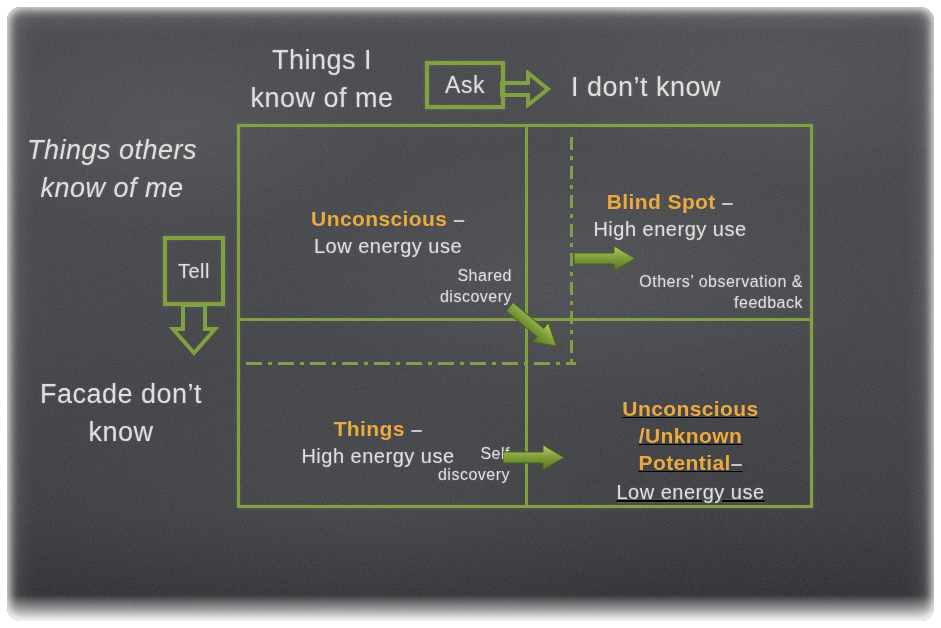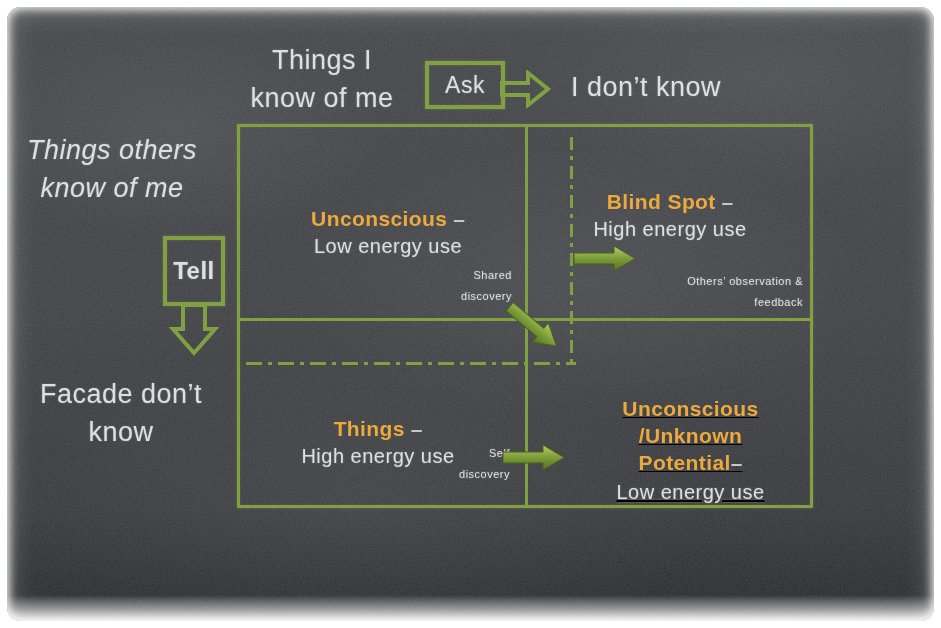--- a/index.html
+++ b/index.html
@@ -39,21 +39,21 @@
   .vline{position:absolute;left:285px;top:0;bottom:0;width:3px;background:var(--green,#80a042);}
   .hline{position:absolute;top:191px;left:0;right:0;height:3px;background:var(--green,#80a042);}
   .vdash{position:absolute;left:330px;top:10px;height:228px;width:3px;
     background:repeating-linear-gradient(to bottom,var(--green,#80a042) 0 13px,transparent 13px 19px,var(--green,#80a042) 19px 23px,transparent 23px 29px);}
   .hdash{position:absolute;top:235px;left:6px;width:330px;height:3px;
     background:repeating-linear-gradient(to right,var(--green,#80a042) 0 16px,transparent 16px 22px,var(--green,#80a042) 22px 26px,transparent 26px 32px);}
   .qblock{position:absolute;text-align:center;white-space:pre-line;}
   .qtitle{font-size:21px;font-weight:bold;color:var(--orange,#ecaa3e);letter-spacing:.4px;white-space:pre-line;}
   .qdash{font-size:21px;font-weight:bold;color:#c7c7c7;}
   .qsub{font-size:20px;line-height:26px;margin-top:2px;}
-  .note{font-size:11px;line-height:21px;white-space:pre-line;}
+  .note{font-size:16px;line-height:21px;white-space:pre-line;}
   .r{text-align:right;}
   .c{text-align:right;}
   svg{display:block;}
 </style>
 </head>
 <body>
 
 <div class="stage">
   <div class="board"></div>
 
@@ -75,21 +75,21 @@
   <svg class="abs" style="left:500px;top:70px;" width="52" height="38">
     <polygon points="2,13 28,13 28,3 48,19 28,35 28,25 2,25" fill="none" stroke="#80a042" stroke-width="4" stroke-linejoin="miter"></polygon>
   </svg>
 
   <div class="abs chalk" style="left:571px;top:72px;font-size:27px;">I don’t know</div>
 
   <div class="abs chalk big" style="left:3px;top:131px;width:218px;font-style:italic;">Things others
 know of me</div>
 
   <div class="gbox" style="left:163px;top:236px;width:62px;height:70px;">
-    <span class="chalk" style="font-size:24px;font-weight:bold;">Tell</span>
+    <span class="chalk" style="font-size:20px;">Tell</span>
   </div>
 
   <svg class="abs" style="left:169px;top:303px;" width="50" height="54">
     <polygon points="14,2 36,2 36,26 46,26 25,50 4,26 14,26" fill="none" stroke="#80a042" stroke-width="4" stroke-linejoin="miter"></polygon>
   </svg>
 
   <div class="abs chalk big" style="left:12px;top:375px;width:218px;">Facade don’t
 know</div>
 
   <div class="grid">

